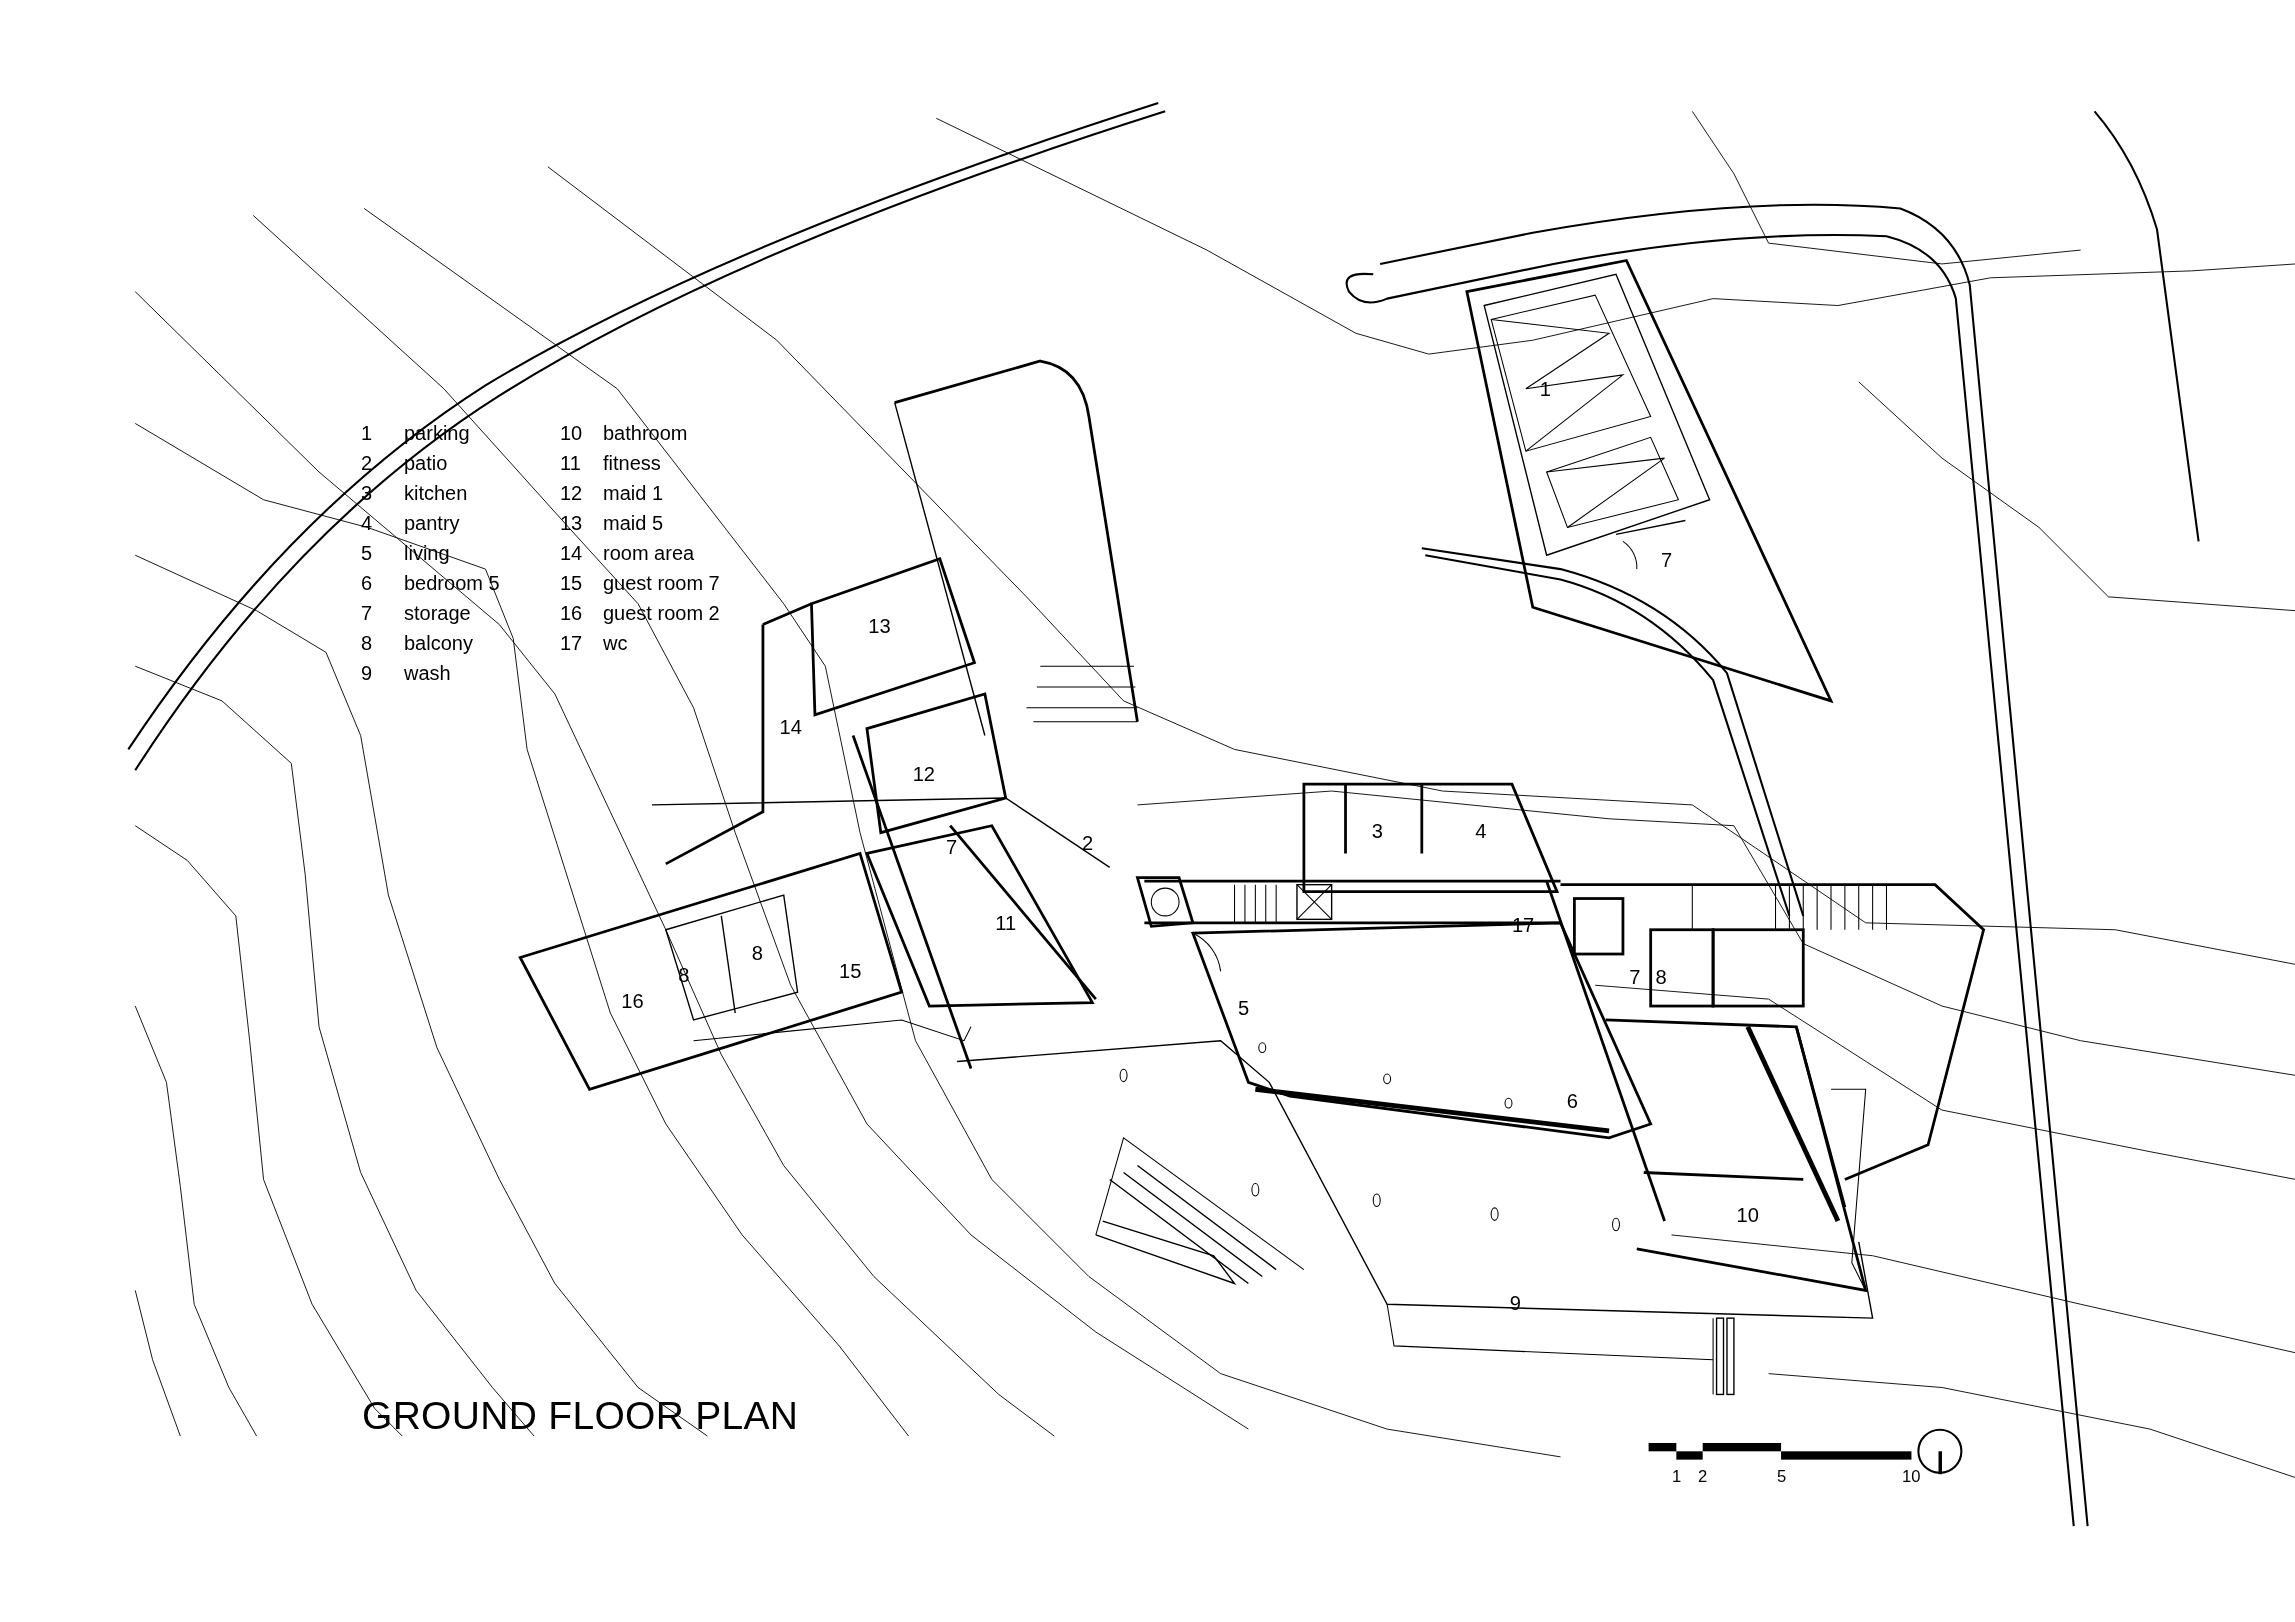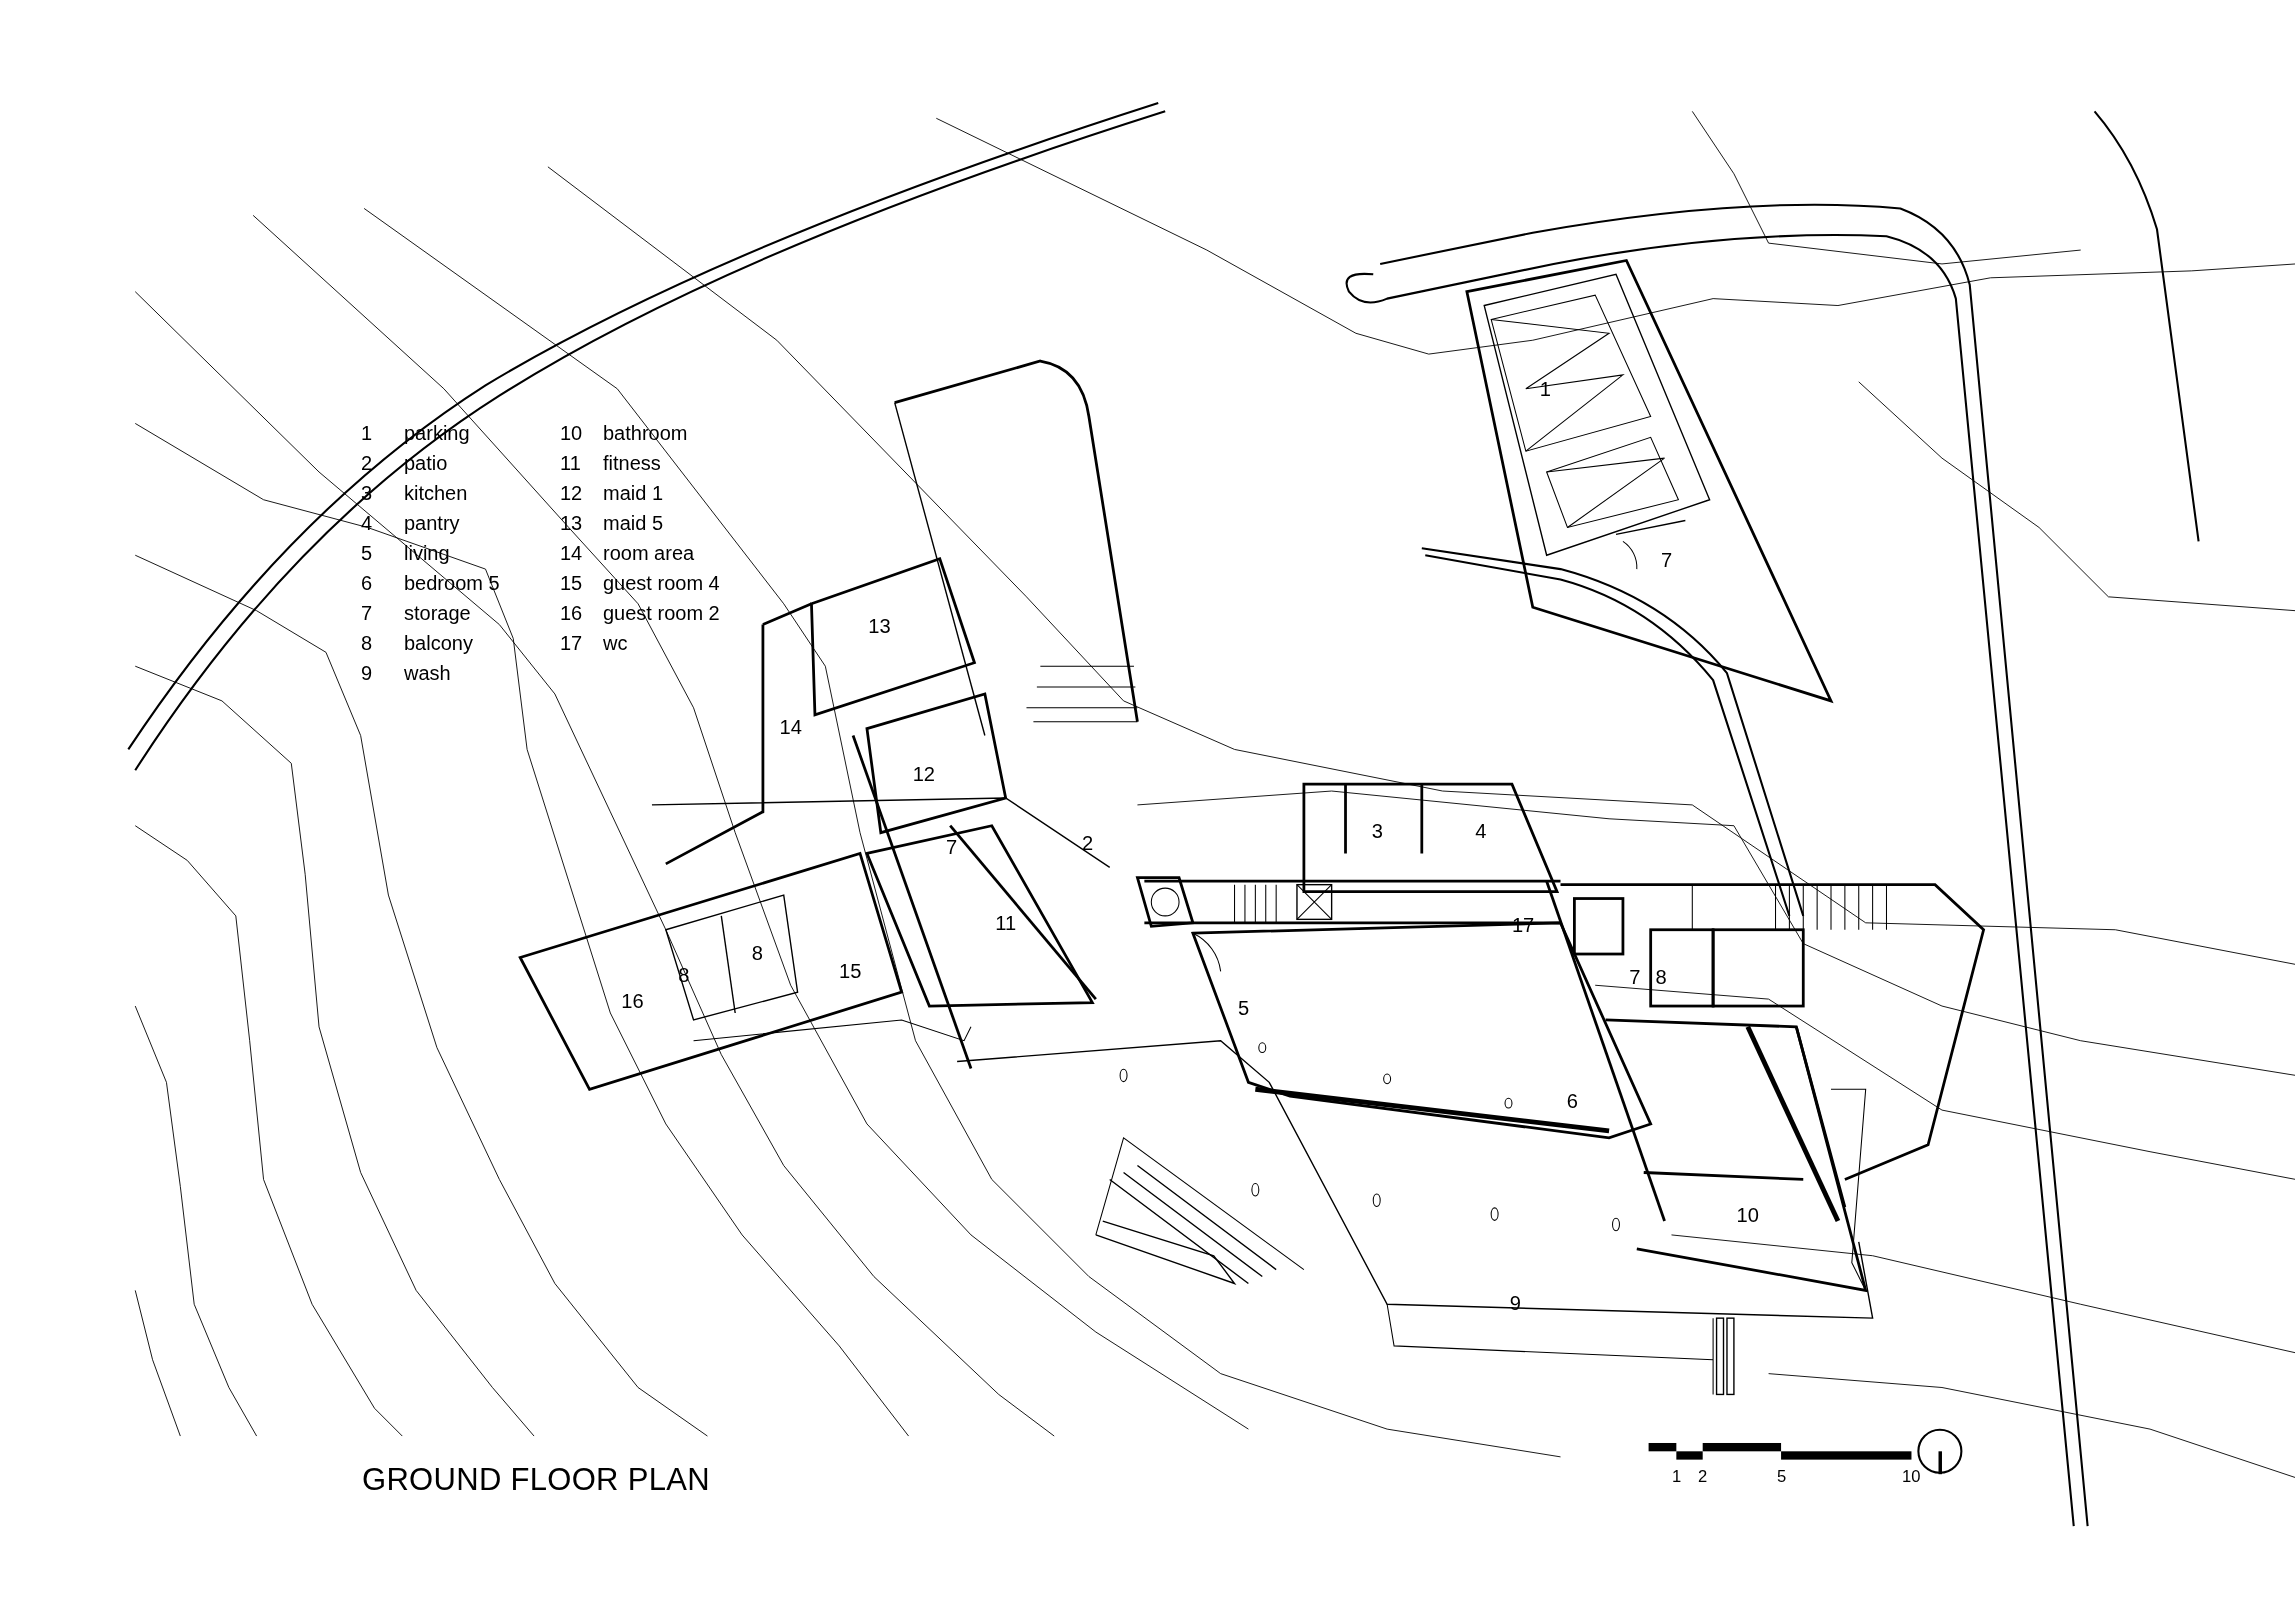--- a/index.html
+++ b/index.html
@@ -9,21 +9,21 @@
   .road { fill:none; stroke:#000; stroke-width:3; }
   .wall { fill:none; stroke:#000; stroke-width:4; }
   .wall-thin { fill:none; stroke:#000; stroke-width:2; }
   .wall-thick { fill:none; stroke:#000; stroke-width:7; }
   .hair { fill:none; stroke:#000; stroke-width:1.5; }
   .room-num { font-family:"Liberation Sans", sans-serif; font-size:29px; fill:#000; text-anchor:middle; dominant-baseline:middle; }
   .legend { position:absolute; left:361px; top:418px; font-size:20px; line-height:30px; }
   .legend-col { position:absolute; top:0; }
   .legend-row { display:flex; white-space:nowrap; height:30px; }
   .legend-num { width:43px; }
-  .plan-title { position:absolute; left:362px; top:1462px; font-size:31px; letter-spacing:0.3px; white-space:nowrap; }
+  .plan-title { position:absolute; left:362px; top:1394px; font-size:39px; letter-spacing:0.3px; white-space:nowrap; }
   .scale-lbl { position:absolute; font-size:16.6px; top:1467px; }
 </style>
 </head>
 <body>
 
 <svg id="plan" viewBox="0 0 3309 2339" xmlns="http://www.w3.org/2000/svg">
 
   <g>
     <path class="contour" d="M1350,170 L1740,360 L1955,480 L2060,510 L2210,490 L2470,430 L2650,440 L2870,400 L3160,390 L3310,380"></path>
     <path class="contour" d="M790,240 L1120,490 L1480,860 L1620,1010 L1780,1080 L2080,1140 L2440,1160 L2690,1330 L3050,1340 L3310,1390"></path>
@@ -220,21 +220,21 @@
     <div class="legend-row">
         <span class="legend-num">13</span>
         <span>maid 5</span>
       </div>
     <div class="legend-row">
         <span class="legend-num">14</span>
         <span>room area</span>
       </div>
     <div class="legend-row">
         <span class="legend-num">15</span>
-        <span>guest room 4</span>
+        <span>guest room 7</span>
       </div>
     <div class="legend-row">
         <span class="legend-num">16</span>
         <span>guest room 2</span>
       </div>
     <div class="legend-row">
         <span class="legend-num">17</span>
         <span>wc</span>
       </div>
   </div>

